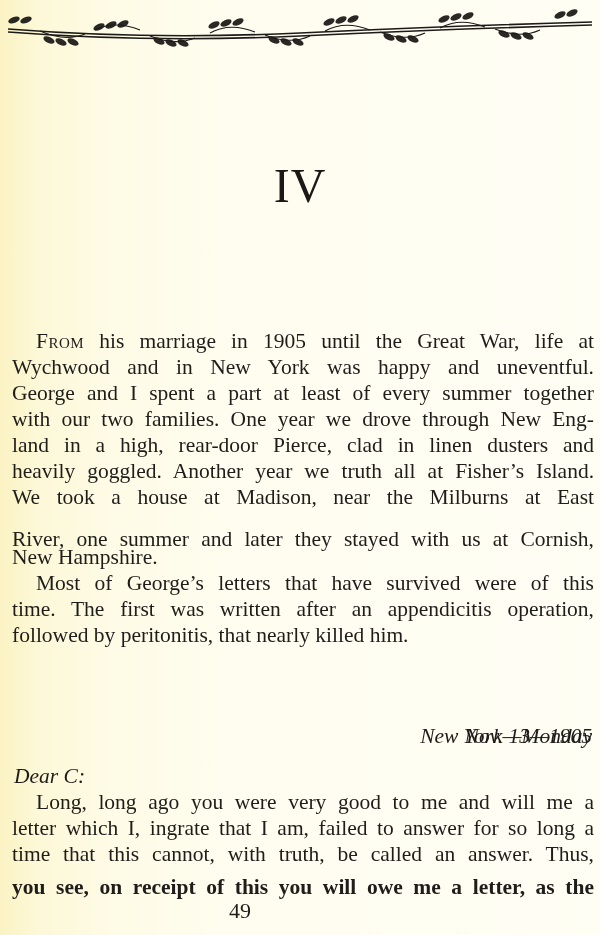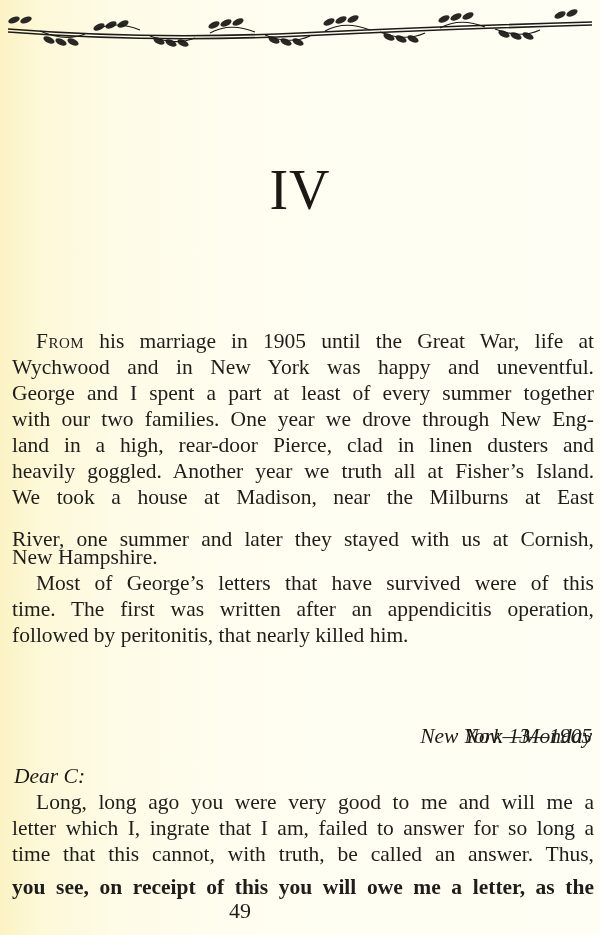--- a/index.html
+++ b/index.html
@@ -21,21 +21,21 @@
       top: 0;
       width: 600px;
       height: 50px;
     }
     .chapter-title {
       position: absolute;
       left: 0;
       width: 600px;
       top: 158px;
       text-align: center;
-      font-size: 56px;
+      font-size: 48px;
       letter-spacing: 1px;
       color: #1a1916;
     }
     .line {
       position: absolute;
       left: 12px;
       width: 582px;
       font-size: 21.5px;
       line-height: 26px;
       white-space: nowrap;

